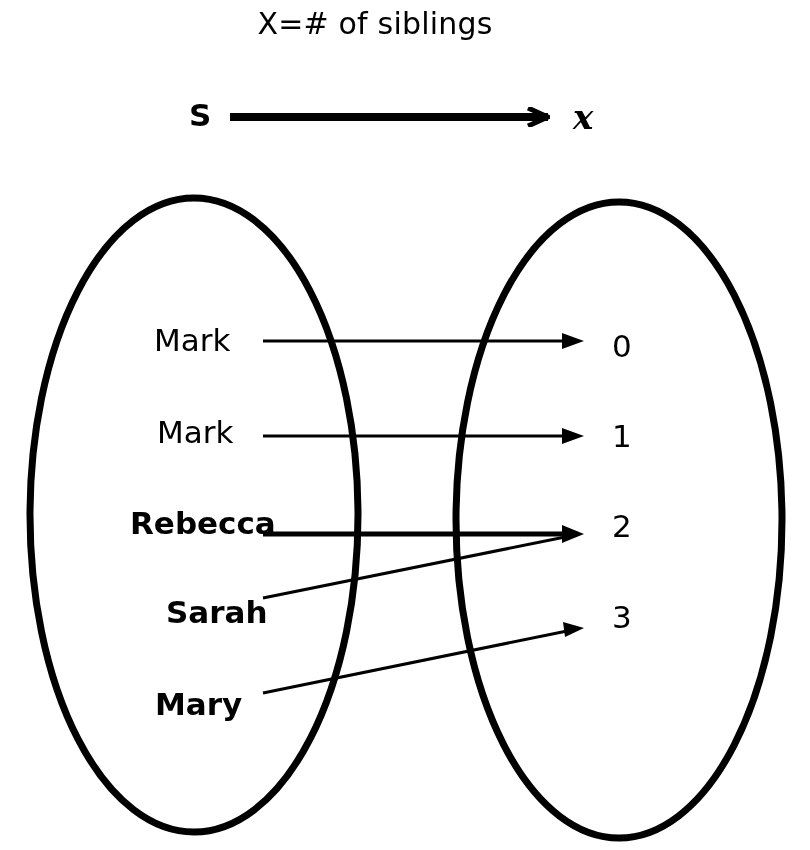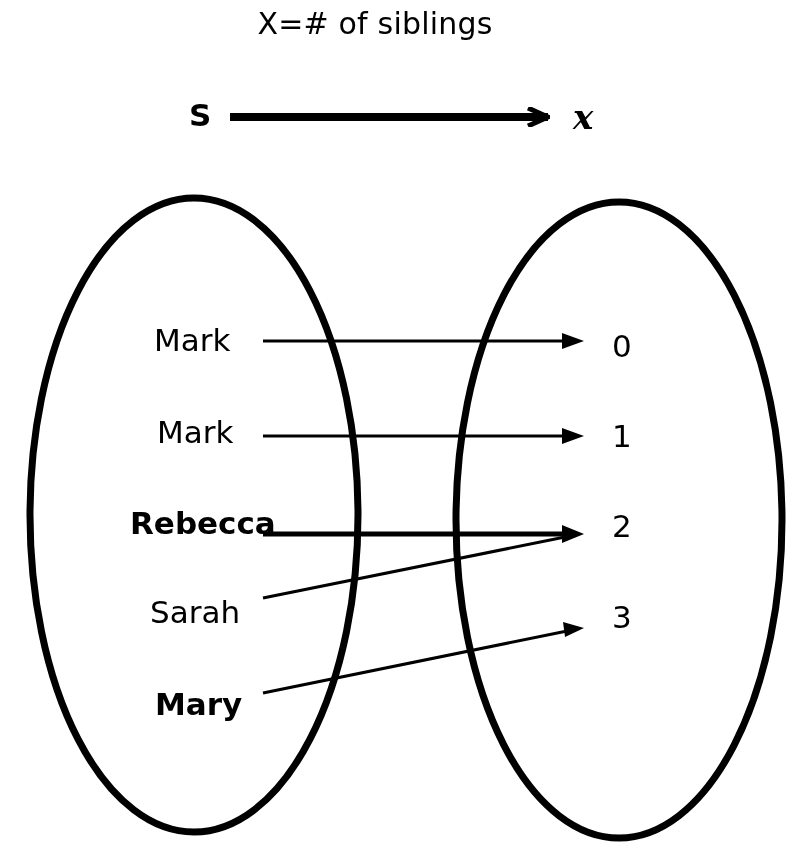--- a/index.html
+++ b/index.html
@@ -48,19 +48,19 @@
     <line x1="263" y1="598" x2="570" y2="536" stroke="#000" stroke-width="3"></line>
 
     <line x1="263" y1="693" x2="572" y2="630" stroke="#000" stroke-width="3"></line>
     <path d="M563,622 L584,628 L565,637 z" fill="#000"></path>
   </g>
 </svg>
 
 <span class="lbl" style="left:154px;top:325px;">Mark</span>
 <span class="lbl" style="left:157px;top:417px;">Mark</span>
 <span class="lbl" style="left:130px;top:508px;font-weight:bold;">Rebecca</span>
-<span class="lbl" style="left:150px;top:597px;">Sarah</span>
+<span class="lbl" style="left:166px;top:597px;font-weight:bold;">Sarah</span>
 <span class="lbl" style="left:155px;top:689px;font-weight:bold;">Mary</span>
 
 <span class="num" style="left:612px;top:331px;">0</span>
 <span class="num" style="left:612px;top:421px;">1</span>
 <span class="num" style="left:612px;top:511px;">2</span>
 <span class="num" style="left:612px;top:602px;">3</span>
 
 </body></html>

